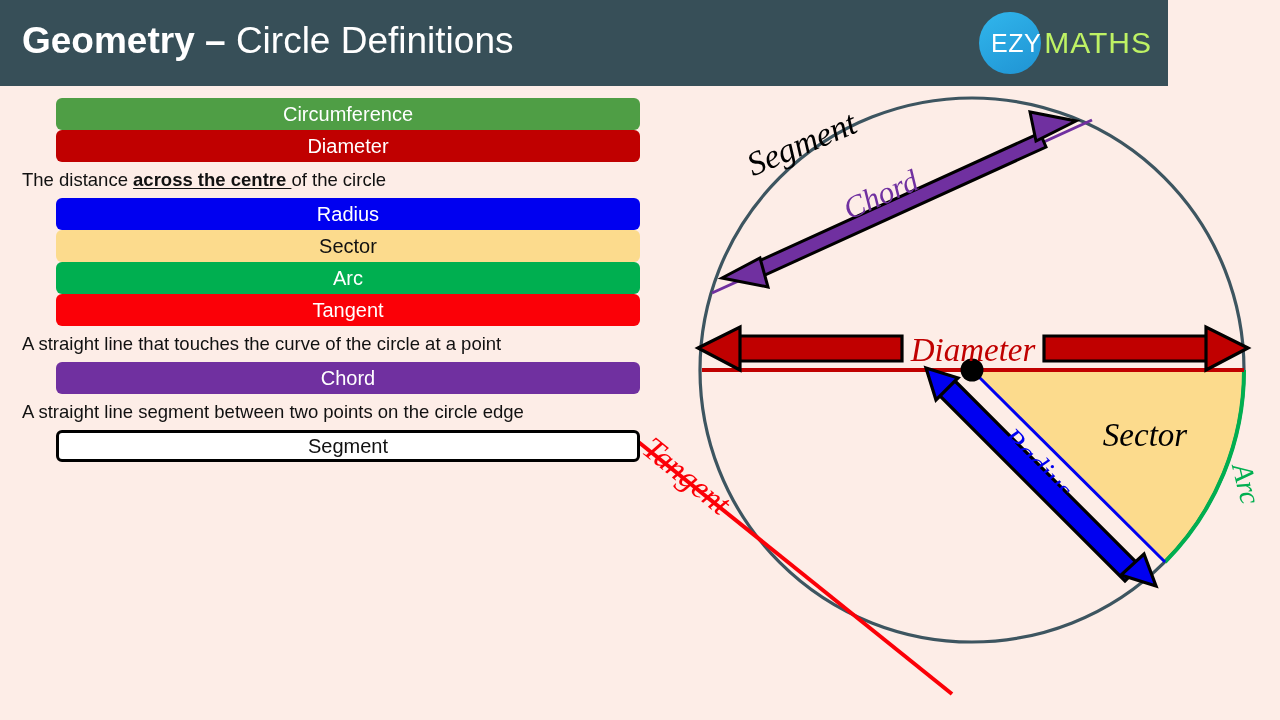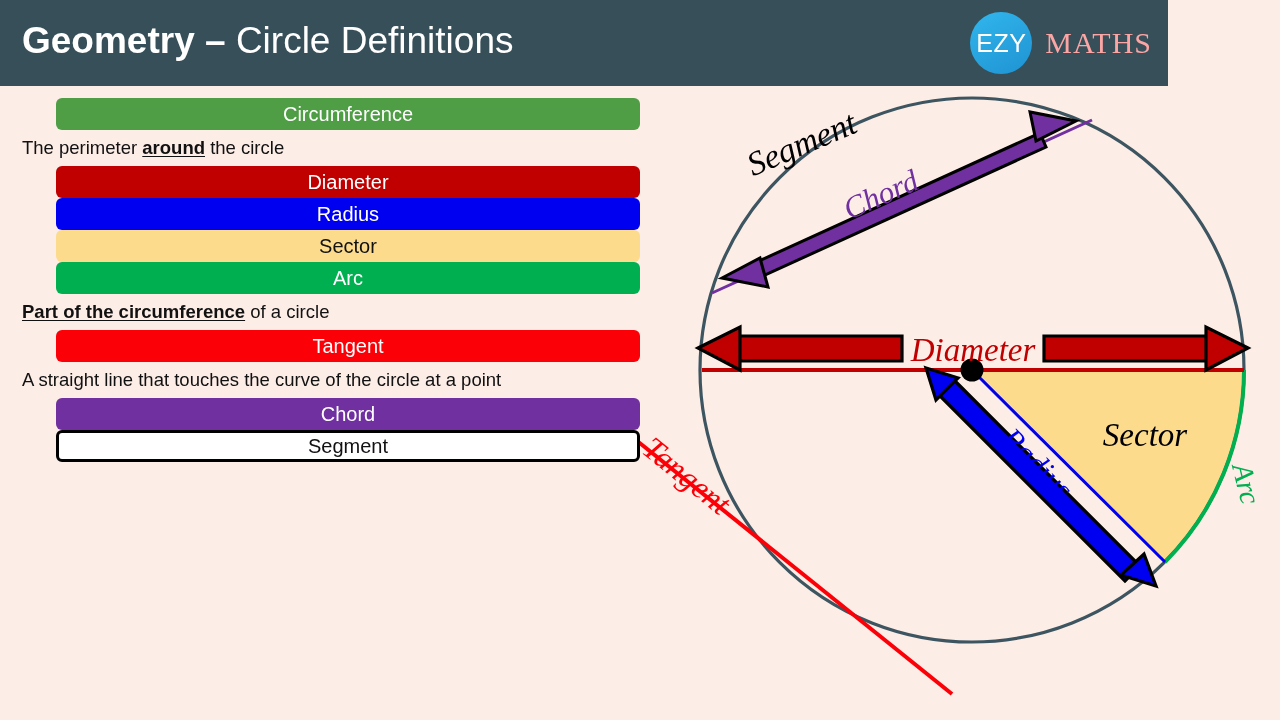--- a/index.html
+++ b/index.html
@@ -44,35 +44,34 @@
     height: 62px;
     display: flex;
     align-items: center;
   }
   #logo-badge {
     width: 62px; height: 62px;
     border-radius: 50%;
     background: linear-gradient(150deg,#31b6ec 0%,#1f93d3 100%);
     display: flex;
     align-items: center;
-    justify-content: center;
+    justify-content: flex-end;
   }
   #logo-badge span {
     color: #ffffff;
     font-size: 25px;
     font-weight: 400;
     letter-spacing: 0.5px;
   }
   #logo-word {
-    color: #fca5a5;
+    color: #bef264;
     font-size: 30px;
     font-weight: 300;
     letter-spacing: 1px;
-    margin-left: 13px;
-    font-family: Liberation Serif, serif;
+    margin-left: 3px;
   }
 
   
   #definitions {
     position: absolute;
     left: 20px;
     top: 98px;
     width: 620px;
   }
   .term-row { position: relative; }
@@ -122,53 +121,53 @@
     </div>
     <div id="logo-word">MATHS</div>
   </div>
 </div>
 
 <div id="definitions">
     <div class="term-row">
       <div class="term-bar" style="background: rgb(79, 158, 69); color: rgb(255, 255, 255);">
         <span>Circumference</span>
       </div>
-      <div class="def-text"><span>The perimeter </span><b>around</b><span> the circle</span></div>
     </div>
     <div class="term-row">
       <div class="term-bar" style="background: rgb(192, 0, 0); color: rgb(255, 255, 255);">
         <span>Diameter</span>
       </div>
+      <div class="def-text"><span>The distance </span><b>across the centre </b><span>of the circle</span></div>
     </div>
     <div class="term-row">
       <div class="term-bar" style="background: rgb(0, 0, 240); color: rgb(255, 255, 255);">
         <span>Radius</span>
       </div>
     </div>
     <div class="term-row">
       <div class="term-bar" style="background: rgb(252, 219, 141); color: rgb(17, 17, 17);">
         <span>Sector</span>
       </div>
     </div>
     <div class="term-row">
       <div class="term-bar" style="background: rgb(0, 175, 80); color: rgb(255, 255, 255);">
         <span>Arc</span>
       </div>
-      <div class="def-text"><span></span><b>Part of the circumference</b><span> of a circle</span></div>
     </div>
     <div class="term-row">
       <div class="term-bar" style="background: rgb(251, 0, 7); color: rgb(255, 255, 255);">
         <span>Tangent</span>
       </div>
       <div class="def-text"><span>A straight line that touches the curve of the circle at a point</span><b></b><span></span></div>
     </div>
     <div class="term-row">
       <div class="term-bar" style="background: rgb(112, 48, 160); color: rgb(255, 255, 255);">
         <span>Chord</span>
       </div>
+      <div class="def-text"><span>A straight line segment between two points on the circle edge</span><b></b><span></span></div>
     </div>
     <div class="term-row">
       <div class="term-bar" style="background: rgb(255, 255, 255); color: rgb(17, 17, 17); border: 3px solid rgb(0, 0, 0);">
         <span>Segment</span>
       </div>
     </div>
   </div>
 
 <div id="diagram">
 <svg width="640" height="634" viewBox="0 0 640 634" xmlns="http://www.w3.org/2000/svg">

